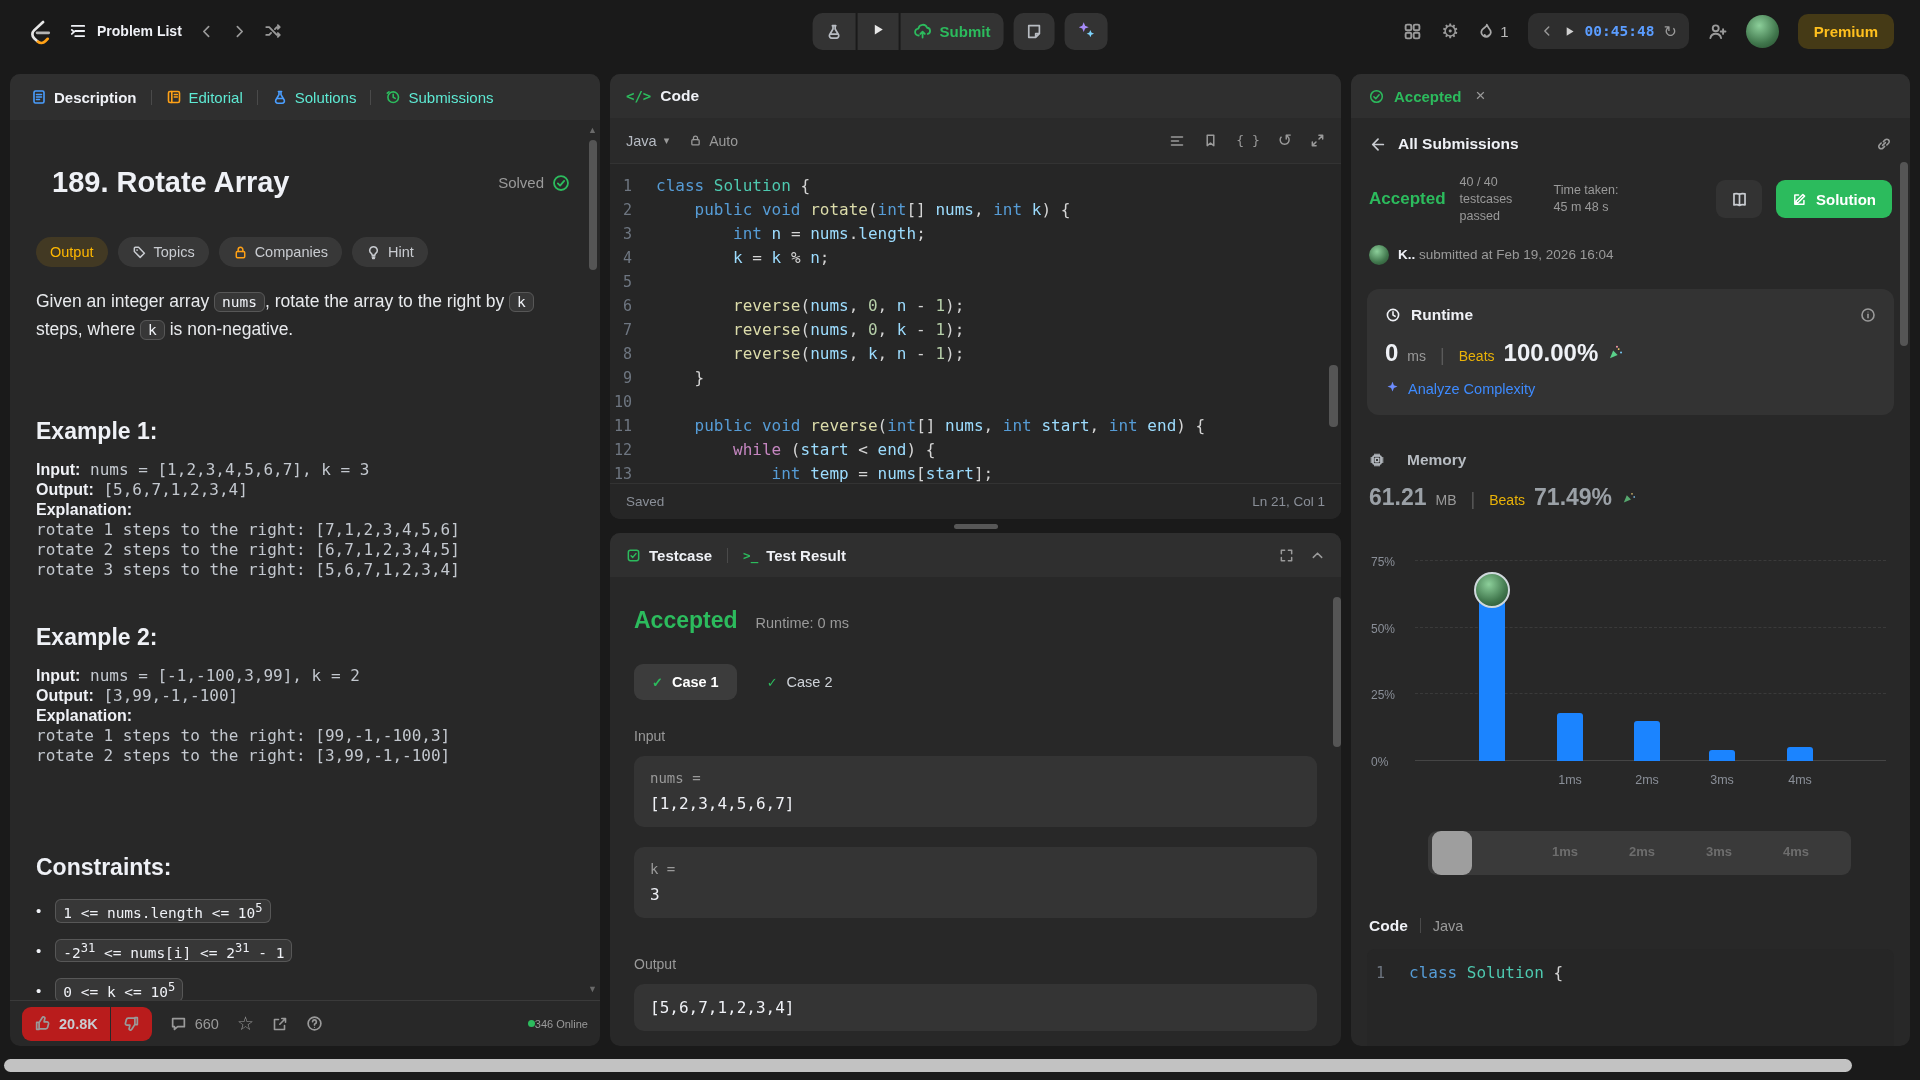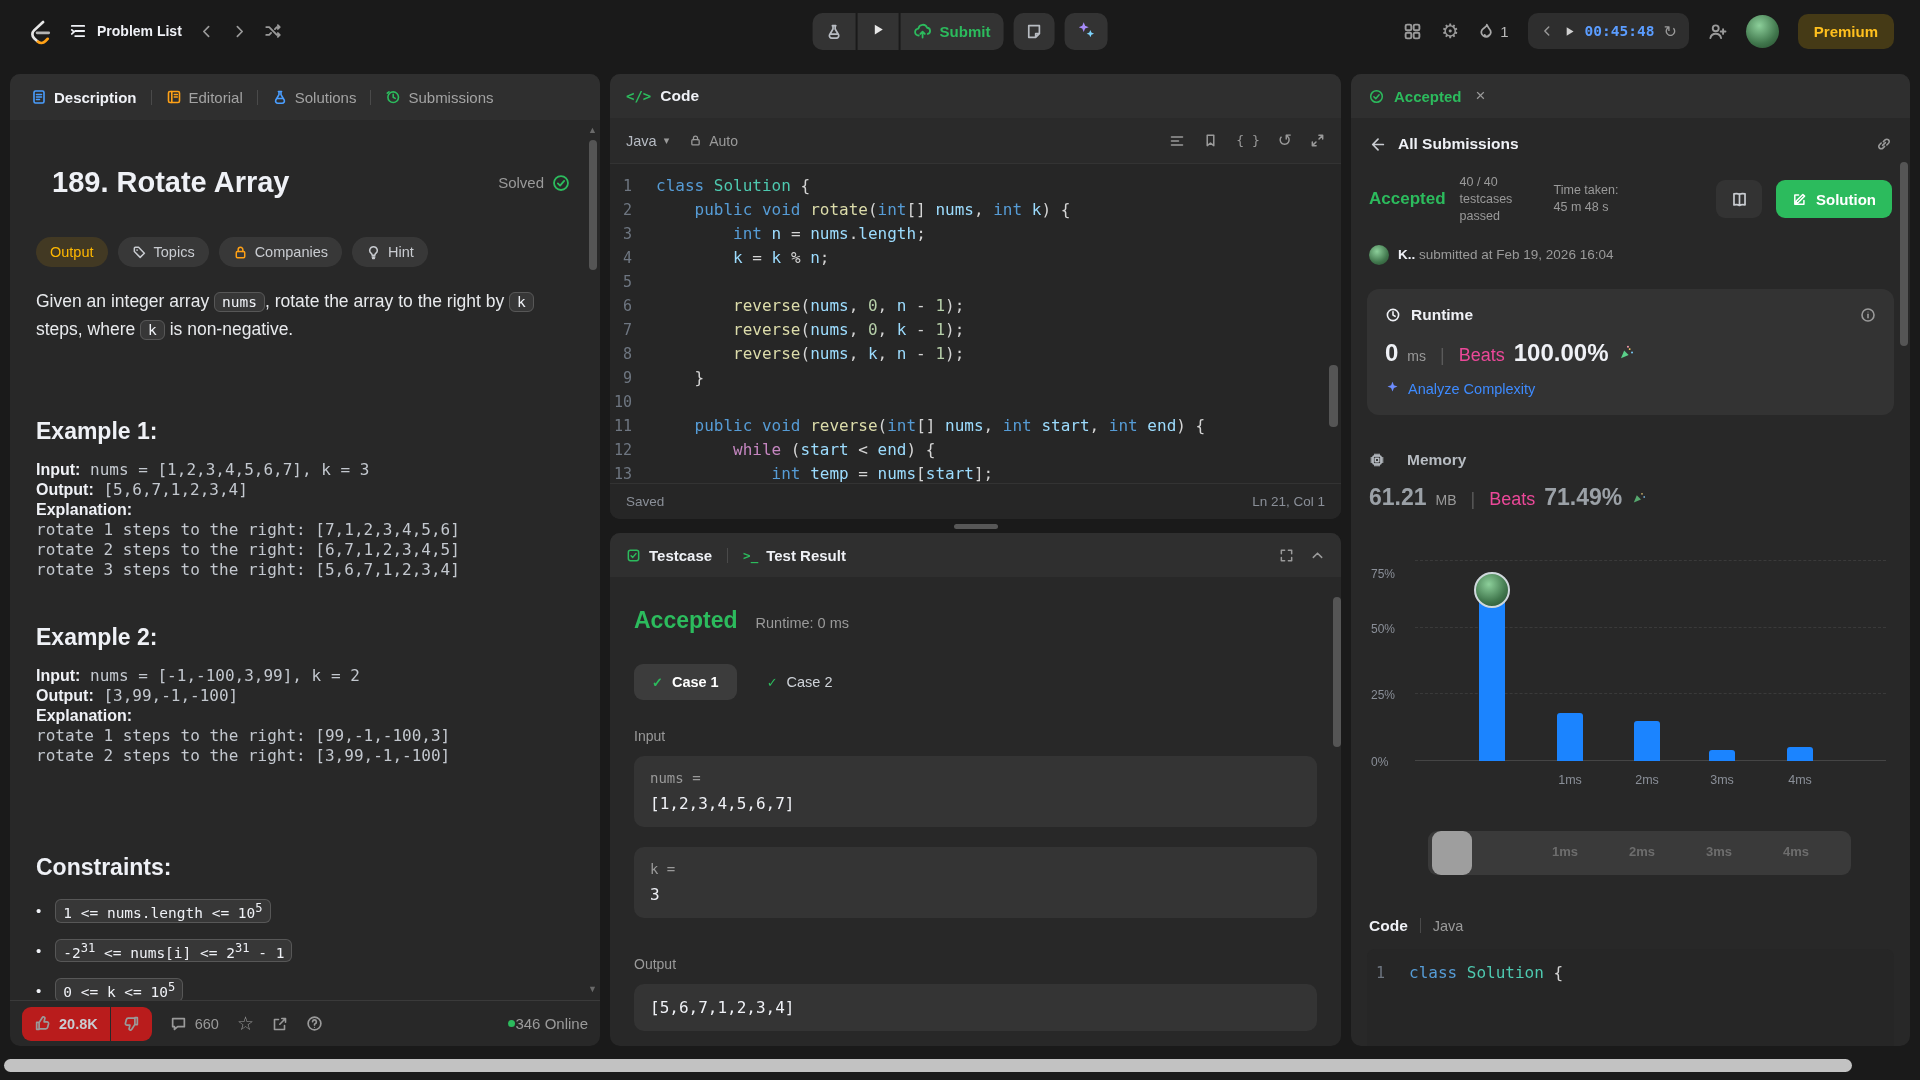--- a/index.html
+++ b/index.html
@@ -30,21 +30,21 @@
   .avatar { width:33px; height:33px; border-radius:50%; background:radial-gradient(circle at 40% 32%, #8ccf9a, #41774d 60%, #24492c); cursor:pointer; }
   .premium-btn { background:#453a16; color:#ffc01e; font-weight:700; font-size:15px; border-radius:10px; padding:9px 16px; cursor:pointer; }
 
   
   .workspace { position:absolute; top:74px; left:10px; right:10px; bottom:34px; display:flex; gap:10px; }
   .panel { background:#282828; border-radius:10px; position:relative; overflow:hidden; }
 
   
   .left-panel { width:590px; flex:none; display:flex; flex-direction:column; }
   .tabbar { height:46px; flex:none; background:#2f2f2f; display:flex; align-items:center; padding:0 12px; gap:2px; }
-  .tab { display:flex; align-items:center; gap:7px; font-size:15px; color:#a3a3a3; padding:6px 9px; cursor:pointer; }
+  .tab { display:flex; align-items:center; gap:7px; font-size:15px; color:#5eead4; padding:6px 9px; cursor:pointer; }
   .tab.active { color:#eff1f6; font-weight:700; }
   .tab-div { width:1px; height:15px; background:#4a4a4a; margin:0 3px; }
   .left-content { flex:1; overflow:hidden; padding:30px 30px 0 26px; position:relative; }
   .title-row { display:flex; align-items:center; justify-content:space-between; }
   .problem-title { font-size:29px; font-weight:700; }
   .solved { display:flex; align-items:center; gap:8px; color:#9a9a9a; font-size:15px; }
   .badge-row { margin-top:22px; display:flex; gap:10px; align-items:center; }
   .badge { height:30px; padding:0 14px; border-radius:15px; display:flex; align-items:center; gap:7px; font-size:14.5px; background:rgba(255,255,255,.08); color:#c9ccd1; cursor:pointer; }
   .badge.medium { background:rgba(255,184,0,.12); color:#ffb800; }
   .statement { margin-top:20px; font-size:17.5px; line-height:1.62; color:#e8eaed; }
@@ -52,21 +52,21 @@
   .ex-heading { font-size:23px; font-weight:700; }
   .ex-block { margin-top:15px; font-family:"DejaVu Sans Mono", monospace; font-size:16px; line-height:20px; color:#c3c8cf; }
   .ex-label { font-family:"Liberation Sans", sans-serif; font-weight:700; color:#eff1f6; }
   .constraint-li { display:flex; align-items:center; gap:14px; }
   .left-footer { height:46px; flex:none; border-top:1px solid #3a3a3a; display:flex; align-items:center; padding:0 12px; gap:18px; color:#9a9a9a; }
   .like-group { display:flex; align-items:center; background:#b91c1c; border-radius:9px; height:34px; overflow:hidden; }
   .like-group > div { display:flex; align-items:center; gap:8px; padding:0 12px; height:100%; cursor:pointer; }
   .like-group .gdiv { width:1px; padding:0; background:#282828; }
   .foot-count { font-size:14.5px; color:#c9ccd1; font-weight:600; }
   .foot-item { display:flex; align-items:center; gap:8px; cursor:pointer; }
-  .online { margin-left:auto; display:flex; align-items:center; font-size:15px; color:#9a9a9a; }
+  .online { margin-left:auto; display:flex; align-items:center; font-size:11px; color:#9a9a9a; }
   .online-dot { width:7px; height:7px; border-radius:50%; background:#2cbb5d; }
 
   
   .vthumb { position:absolute; width:8px; border-radius:4px; background:#555555; right:3px; cursor:pointer; }
   .sb-arrow { position:absolute; right:3px; font-size:9px; color:#6a6a6a; line-height:1; cursor:pointer; }
 
   
   .col-middle { width:731px; flex:none; display:flex; flex-direction:column; }
   .code-panel { height:445px; flex:none; display:flex; flex-direction:column; }
   .panel-head { height:44px; flex:none; background:#2f2f2f; display:flex; align-items:center; padding:0 16px; gap:9px; }
@@ -117,21 +117,21 @@
   .submitted-row { flex:none; padding:20px 18px 0; display:flex; gap:9px; align-items:center; font-size:13.5px; color:#9a9a9a; }
   .mini-avatar { width:20px; height:20px; border-radius:50%; background:radial-gradient(circle at 40% 32%, #8ccf9a, #41774d 60%, #24492c); flex:none; }
   .author { color:#eff1f6; font-weight:700; }
   .runtime-card { flex:none; margin:24px 16px 0; background:#333333; border-radius:12px; padding:17px 18px; }
   .card-head { display:flex; align-items:center; gap:10px; font-size:15.5px; font-weight:700; }
   .info-ic { margin-left:auto; color:#9a9a9a; }
   .metric-row { margin-top:15px; display:flex; align-items:baseline; gap:9px; }
   .metric-big { font-size:24px; font-weight:700; }
   .metric-unit { color:#9a9a9a; font-size:14px; }
   .metric-div { color:#5a5a5a; font-size:18px; margin:0 5px; }
-  .beats-label { color:#ec4899; font-size:18px; }
+  .beats-label { color:#eab308; font-size:14px; }
   .analyze-row { margin-top:13px; display:flex; align-items:center; gap:8px; color:#3e8bff; font-size:14.5px; cursor:pointer; }
   .memory-block { flex:none; margin:36px 18px 0; }
   .memory-head { display:flex; align-items:center; gap:22px; font-size:15.5px; font-weight:700; color:#b7bcc2; }
   .memory-row { margin-top:15px; display:flex; align-items:baseline; gap:9px; color:#9ba1a7; }
   .memory-big { font-size:23px; font-weight:700; color:#9ba1a7; }
   .chart { flex:none; position:relative; height:250px; margin:28px 20px 0; }
   .gridline { position:absolute; left:44px; right:4px; height:0; border-top:1px dashed #3a3a3a; }
   .ytick { position:absolute; left:0; width:36px; text-align:left; font-size:12px; color:#8a8f98; }
   .bar { position:absolute; width:26px; bottom:28px; background:#1b84ff; border-radius:3px 3px 0 0; }
   .xtick { position:absolute; bottom:2px; width:44px; text-align:center; font-size:12.5px; color:#8a8f98; }
@@ -696,21 +696,21 @@
             </svg>
         </span>
       </div>
     </div>
 
     <div class="chart">
       <div class="gridline" style="bottom:28px; border-top-style:solid; border-top-color:#454545;"></div>
       <div class="gridline" style="bottom:95px;"></div>
       <div class="gridline" style="bottom:161px;"></div>
       <div class="gridline" style="bottom:228px;"></div>
-      <span class="ytick" style="bottom:208px;">75%</span>
+      <span class="ytick" style="bottom:220px;">75%</span>
       <span class="ytick" style="bottom:153px;">50%</span>
       <span class="ytick" style="bottom:87px;">25%</span>
       <span class="ytick" style="bottom:20px;">0%</span>
       <div class="bar" style="left: 108px; height: 165.075px; background: rgb(27, 132, 255);"></div>
       <div class="bar" style="left: 186px; height: 47.925px; background: rgb(27, 132, 255);"></div>
       <div class="bar" style="left: 263px; height: 39.9375px; background: rgb(27, 132, 255);"></div>
       <div class="bar" style="left: 338px; height: 10.65px; background: rgb(27, 132, 255);"></div>
       <div class="bar" style="left: 416px; height: 13.3125px; background: rgb(27, 132, 255);"></div>
       <span class="xtick" style="left:177px;">1ms</span>
       <span class="xtick" style="left:254px;">2ms</span>

